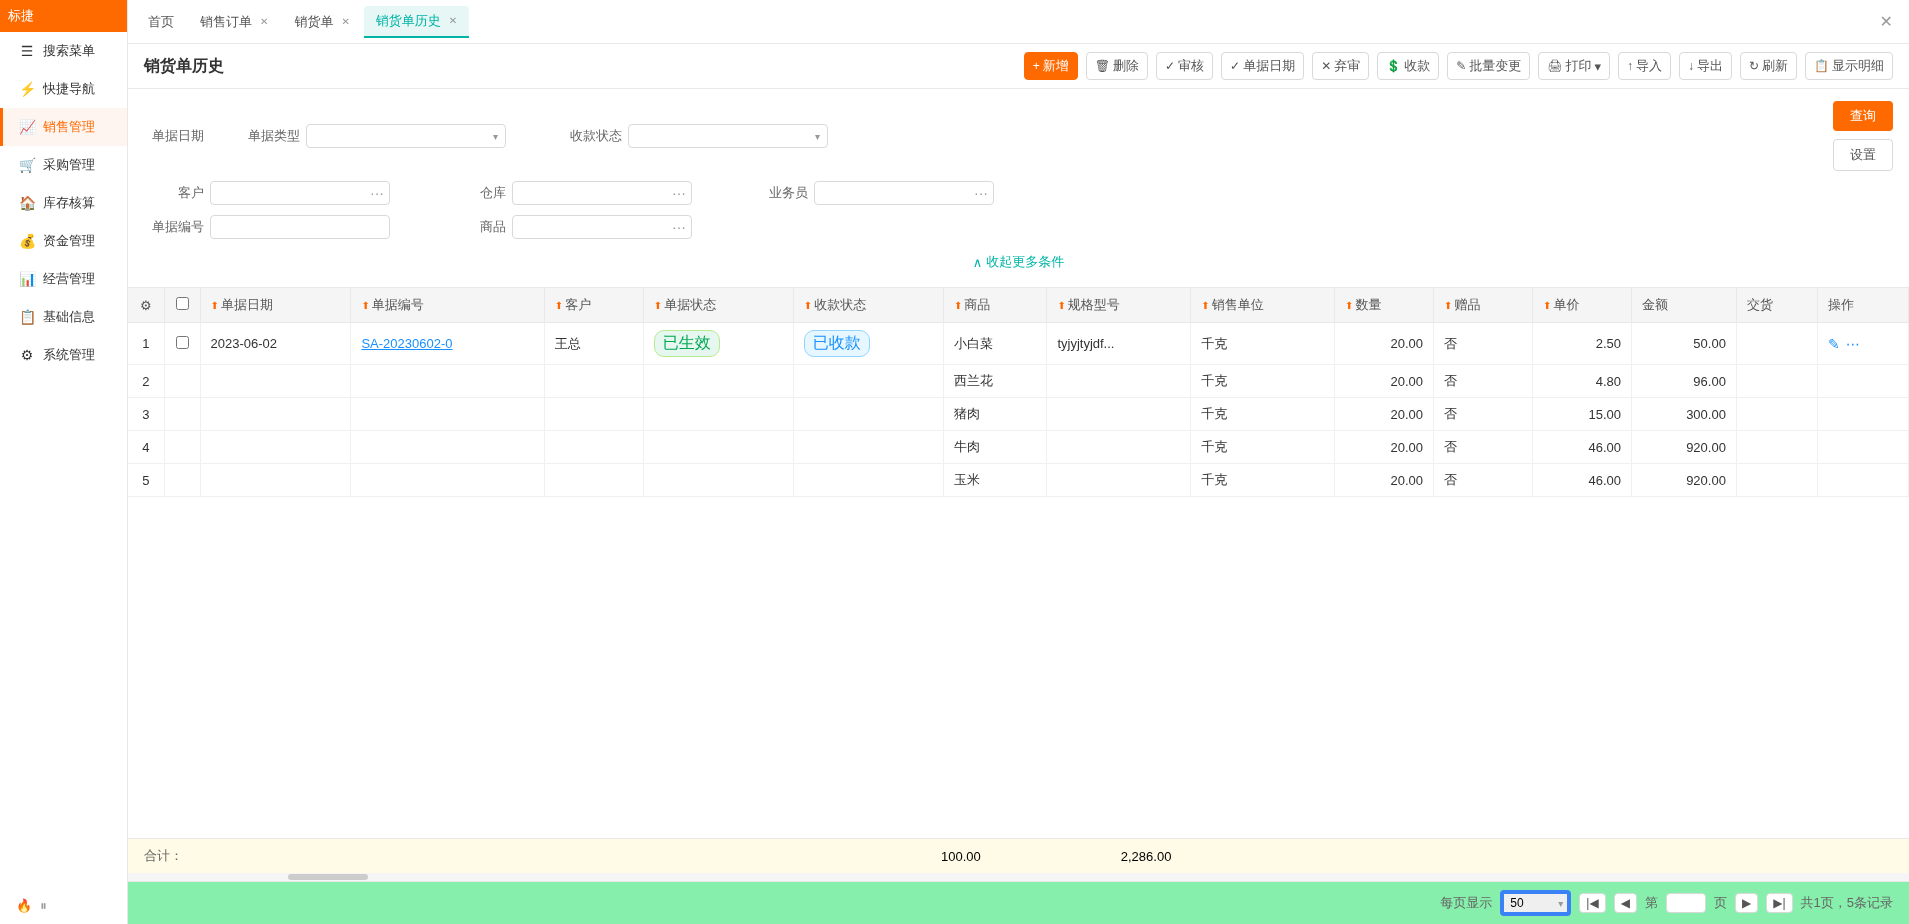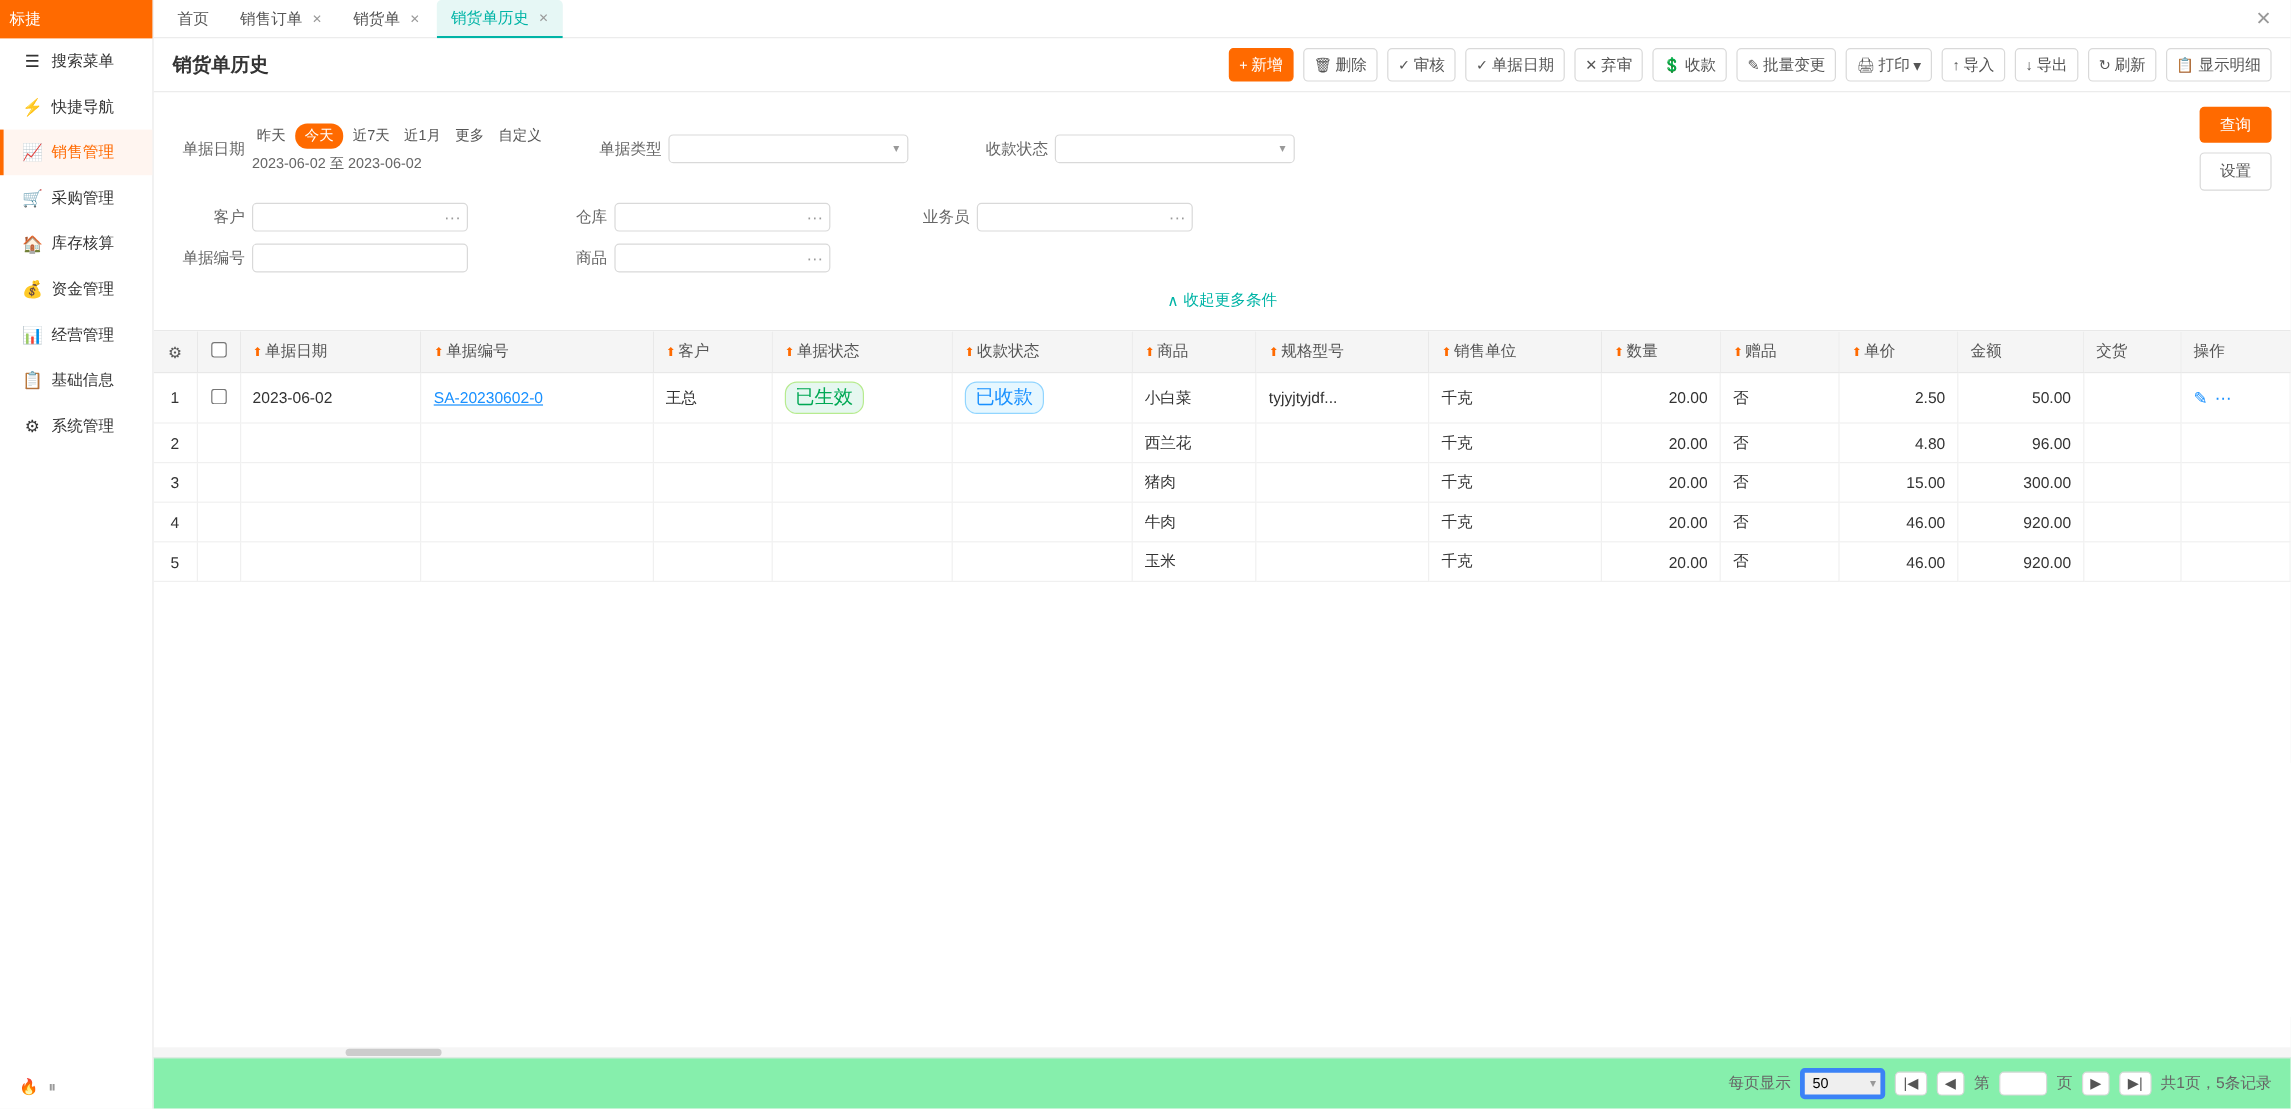--- a/index.html
+++ b/index.html
@@ -51,21 +51,21 @@
       flex-direction: column;
       overflow: hidden;
     }
 
     
     .tab-bar {
       display: flex;
       align-items: center;
       background: #fff;
       border-bottom: 1px solid #e8e8e8;
-      height: 32px;
+      height: 44px;
       padding: 0 8px;
       gap: 2px;
       flex-shrink: 0;
     }
     .tab {
       display: flex;
       align-items: center;
       gap: 4px;
       padding: 6px 12px;
       cursor: pointer;
@@ -429,31 +429,20 @@
         <span>显示明细</span>
       </button>
     </div>
   </div>
 
   <div class="filter-area">
     <div class="filter-row">
 
       <div class="filter-field">
         <span class="filter-label">单据日期</span>
-        <div style="display:flex;flex-direction:column;gap:2px;">
-          <div class="date-quick-btns">
-            <span class="date-quick-btn">昨天</span>
-            <span class="date-quick-btn active">今天</span>
-            <span class="date-quick-btn">近7天</span>
-            <span class="date-quick-btn">近1月</span>
-            <span class="date-quick-btn">更多</span>
-            <span class="date-quick-btn">自定义</span>
-          </div>
-          <div class="date-range">2023-06-02 至 2023-06-02</div>
-        </div>
       </div>
 
       <div class="filter-field" style="margin-left:20px;">
         <span class="filter-label">单据类型</span>
         <div class="select-wrapper">
           <select class="filter-select">
             <option value=""></option>
           </select>
         </div>
       </div>
@@ -641,20 +630,25 @@
             <td>否</td>
             <td style="text-align: right;">46.00</td>
             <td style="text-align: right;">920.00</td>
             <td></td>
             <td></td>
           </tr>
         </tbody>
     </table>
   </div>
 
+  <div class="table-footer">
+    <span class="footer-label">合计：</span>
+    <span style="margin-left:750px;">100.00</span>
+    <span style="margin-left:140px;">2,286.00</span>
+  </div>
 
   <div class="scrollbar-area">
     <div class="scrollbar-thumb"></div>
   </div>
 
   <div class="pagination-bar">
     <span class="pagination-label">每页显示</span>
     <div class="select-wrapper">
       <select class="page-size-select">
         <option value="20">20</option>

